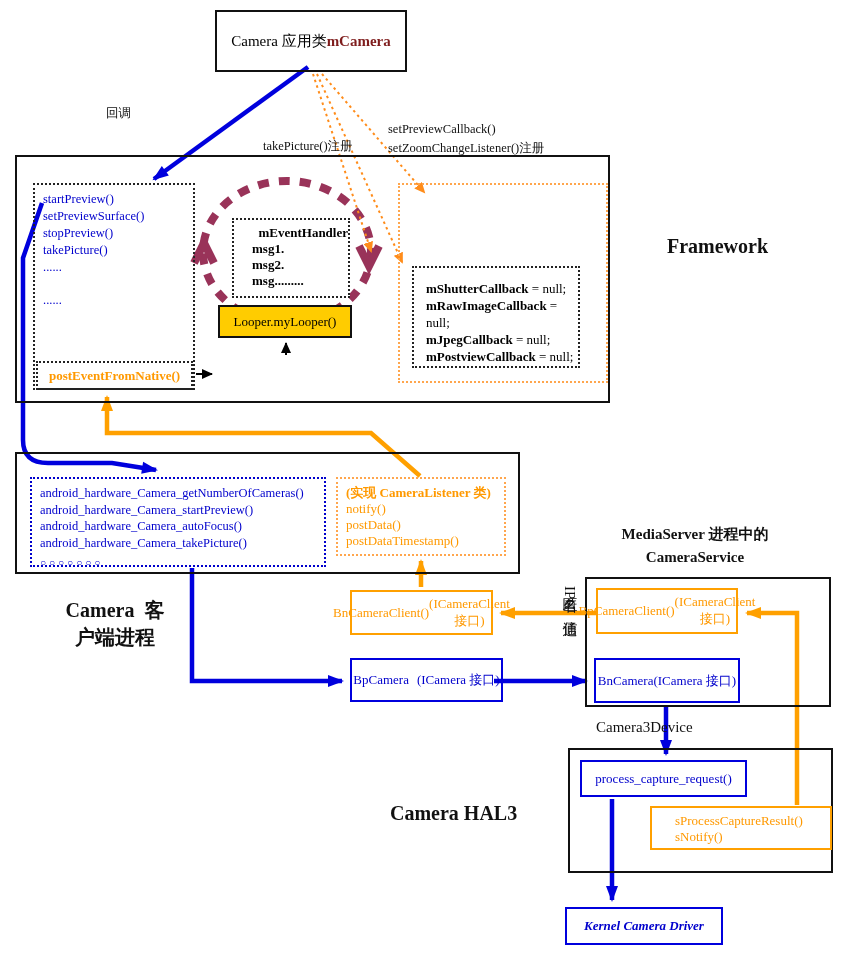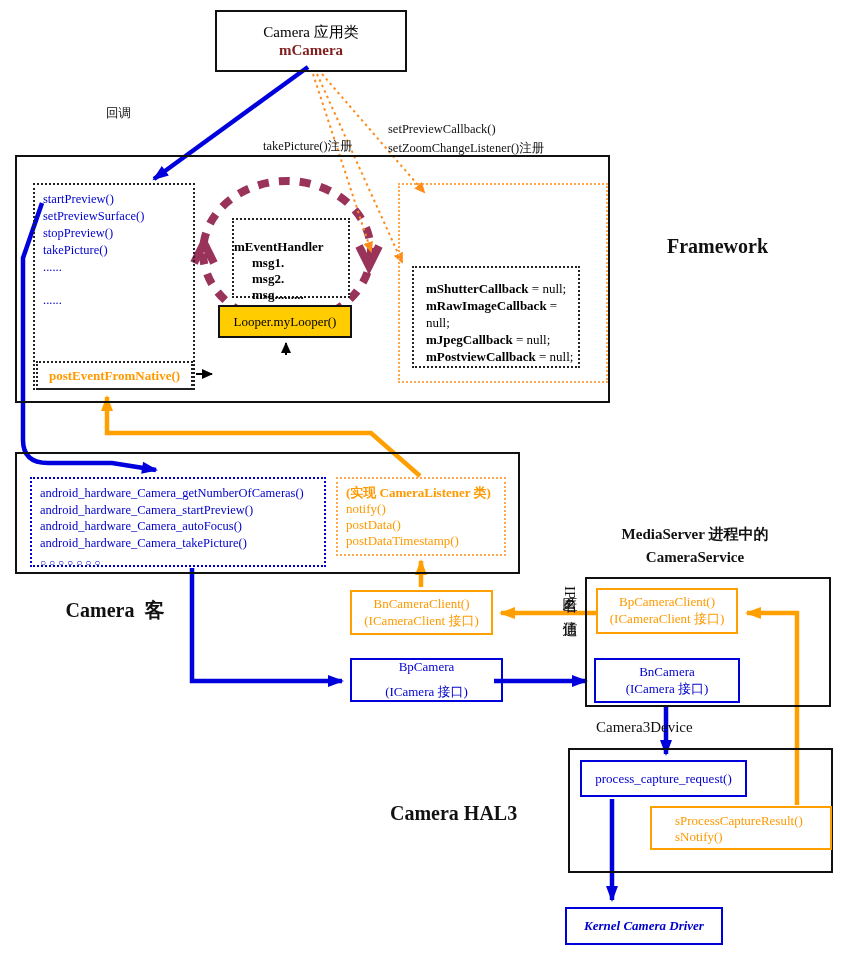--- a/index.html
+++ b/index.html
@@ -12,21 +12,21 @@
   .dot-blue{border:2px dotted #0000cc;}
   .dot-orange{border:2px dotted #ffa64d;}
   .solid-orange{border:2px solid #ffa000;}
   .solid-blue{border:2px solid #0000dd;}
   .gold{background:#ffcc00;border:2px solid #111;}
   .whitebg{background:#fff;}
   .txt-blue{color:#0000cc;}
   .txt-orange{color:#ff9900;}
   .txt-purple{color:#7f1d1d;font-weight:bold;}
   .b{font-weight:bold;}
-  .center{display:flex;flex-direction:column;align-items:center;justify-content:center;text-align:right;}
+  .center{display:flex;flex-direction:row;align-items:center;justify-content:center;text-align:center;}
   .lbl{position:absolute;z-index:3;color:#111;}
   .small{font-size:12.5px;}
   .mid{font-size:13px;}
   .big{font-size:20px;font-weight:bold;line-height:1.35;}
   .pre{white-space:pre;}
   .mono-dots{letter-spacing:3px;font-size:10px;font-weight:bold;}
   .vert{writing-mode:vertical-rl;text-orientation:mixed;font-size:15px;}
   .line17{line-height:17px;}
   .line16{line-height:16.5px;}
 </style>
@@ -101,21 +101,21 @@
       <div>takePicture()</div>
       <div>......</div>
       <div style="margin-top:16px;">......</div>
     </div>
   </div>
   <div class="box dot-black center" style="left:36px;top:361px;width:157px;height:29px;">
     <div class="txt-orange b mid">postEventFromNative()</div>
   </div>
 
   <div class="box dot-black whitebg" style="left:232px;top:218px;width:118px;height:80px;">
-    <div class="b mid" style="text-align:left;padding-top:5px;margin-top:14px;">mEventHandler</div>
+    <div class="b mid" style="text-align:right;padding-top:5px;">mEventHandler</div>
     <div class="b mid" style="padding-left:18px;line-height:16px;">
       <div>msg1.</div>
       <div>msg2.</div>
       <div>msg.........</div>
     </div>
   </div>
 
   <div class="box gold center" style="left:218px;top:305px;width:134px;height:33px;">
     <div class="mid">Looper.myLooper()</div>
   </div>
@@ -127,20 +127,21 @@
       <div><span class="b">mRawImageCallback</span><span> =</span></div>
       <div><span class="b"></span><span>null;</span></div>
       <div><span class="b">mJpegCallback</span><span> = null;</span></div>
       <div><span class="b">mPostviewCallback</span><span> = null;</span></div>
     </div>
   </div>
 
   <div class="box solid-black" style="left:15px;top:452px;width:505px;height:122px;"></div>
   <div class="lbl big" style="left:25px;top:597px;width:180px;text-align:center;">
     <div class="pre">Camera  客</div>
+    <div>户端进程</div>
   </div>
 
   <div class="box dot-blue" style="left:30px;top:477px;width:296px;height:90px;">
     <div class="txt-blue small line16" style="padding:6px 0 0 8px;">
       <div>android_hardware_Camera_getNumberOfCameras()</div>
       <div>android_hardware_Camera_startPreview()</div>
       <div>android_hardware_Camera_autoFocus()</div>
       <div>android_hardware_Camera_takePicture()</div>
       <div class="mono-dots" style="margin-top:4px;">○○○○○○○</div>
     </div>

